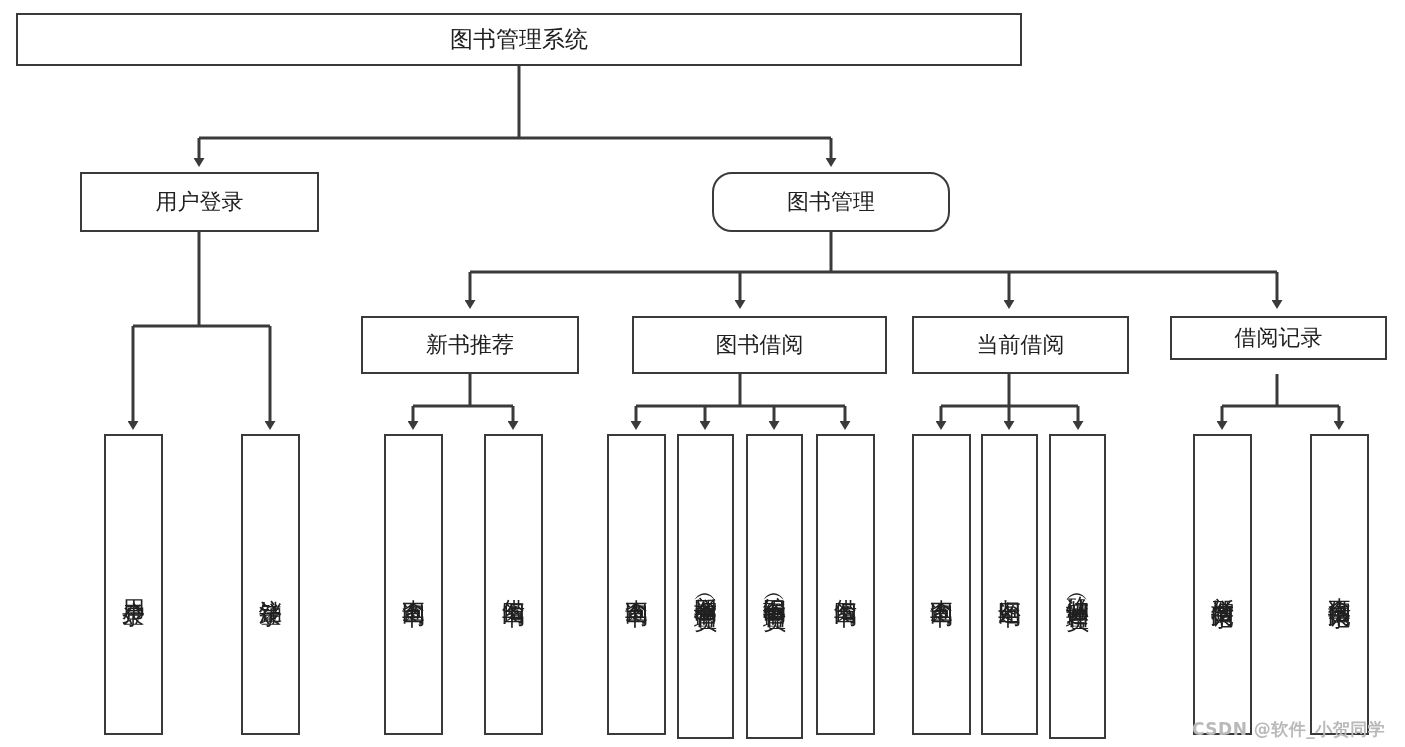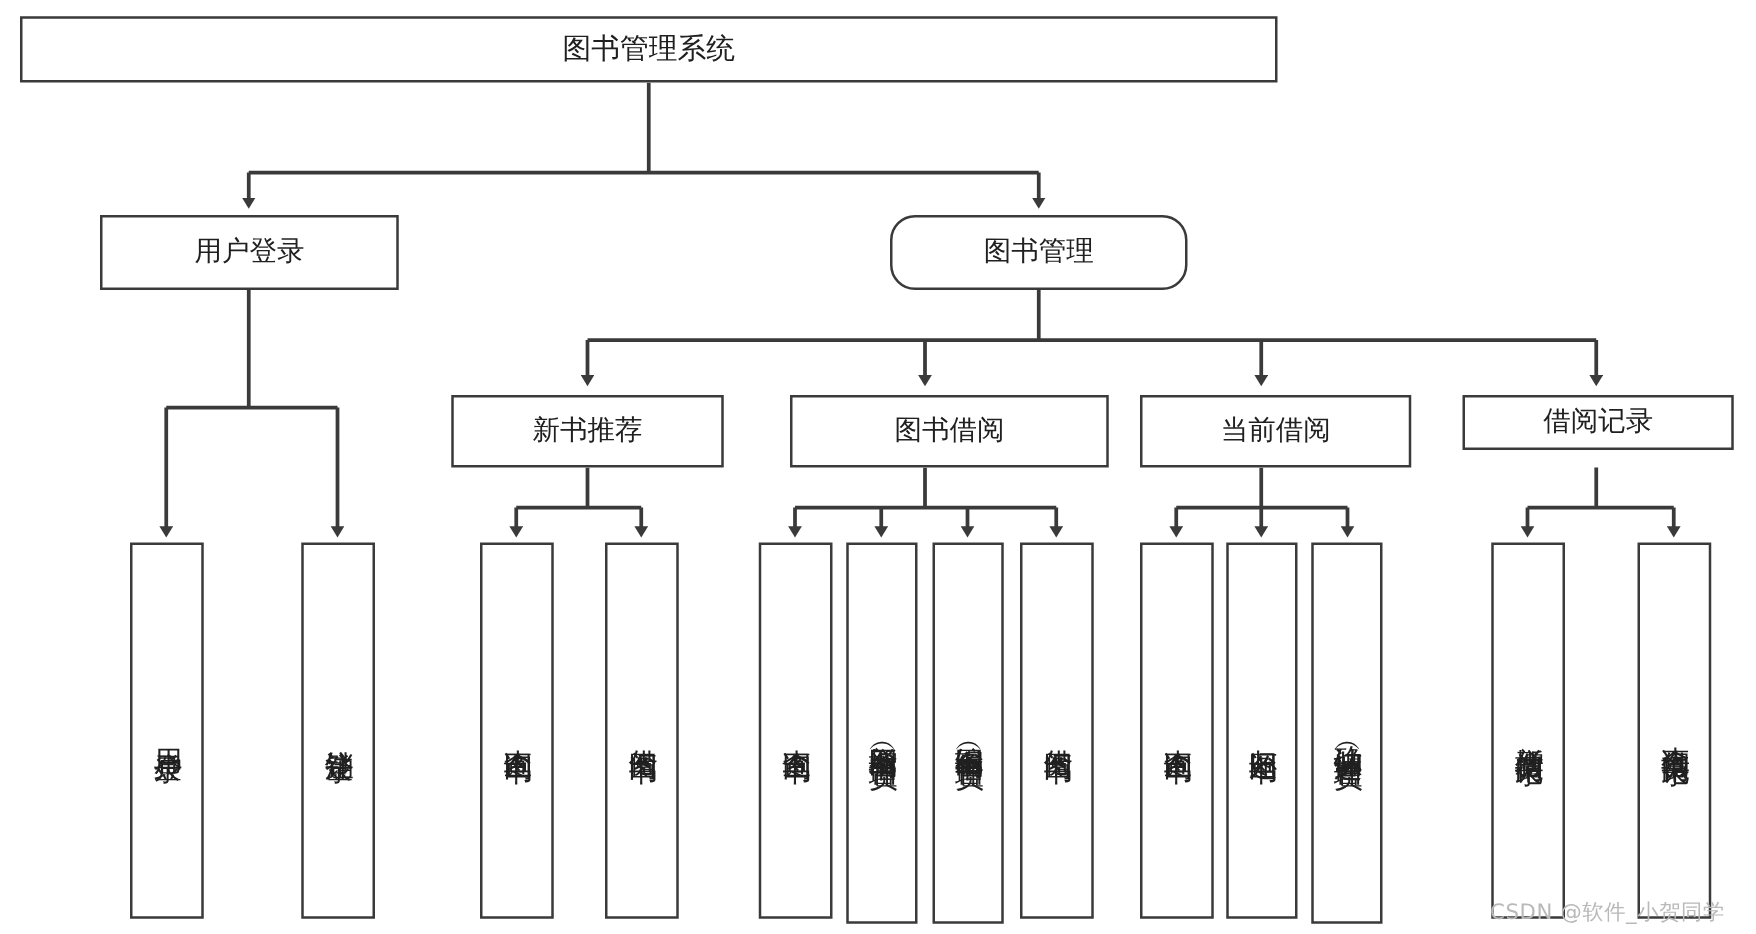--- a/index.html
+++ b/index.html
@@ -187,17 +187,17 @@
     <span class="label">确认归还（管理员）</span>
   </div>
 
   <div class="node leaf" style="left:1193px; top:434px; width:59px; height:301px;">
     <span class="label">新增借阅记录</span>
   </div>
   <div class="node leaf" style="left:1310px; top:434px; width:59px; height:301px;">
     <span class="label">查询借阅记录</span>
   </div>
 
-  <div class="watermark" style="left:1192px; top:718px;">
+  <div class="watermark" style="left:1192px; top:718px;font-weight:bold;">
     <span>CSDN @软件_小贺同学</span>
   </div>
 
 </div>
 
 </body></html>

